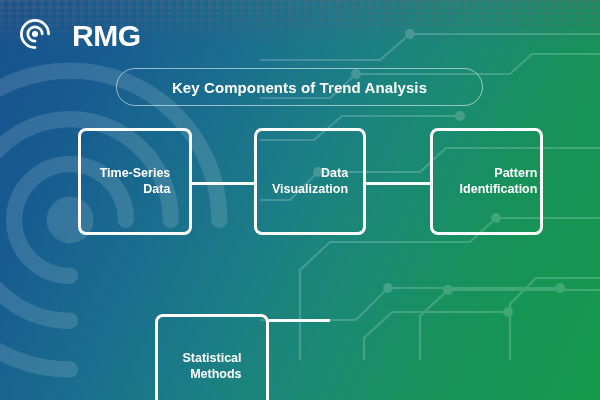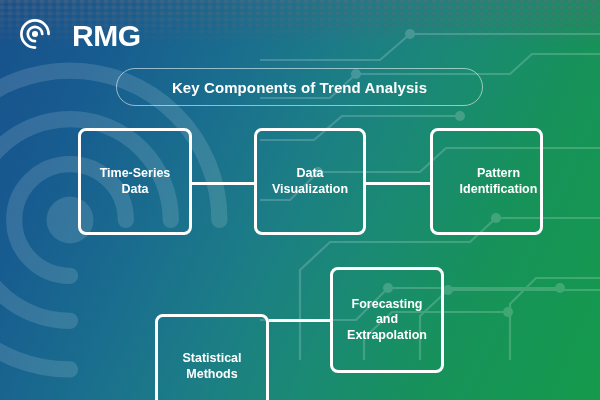--- a/index.html
+++ b/index.html
@@ -114,21 +114,21 @@
 
   
   .node {
     position: absolute;
     border: 3px solid #ffffff;
     border-radius: 8px;
     box-sizing: border-box;
     display: flex;
     align-items: center;
     justify-content: center;
-    text-align: center;
+    text-align: right;
   }
   .node span {
     color: #ffffff;
     font-size: 12.5px;
     font-weight: bold;
     line-height: 1.25;
     white-space: pre-line;
     padding: 0 6px;
   }
 
@@ -223,19 +223,14 @@
   </div>
   <div class="node" id="node-pattern">
     <span>Pattern
 Identification</span>
   </div>
 
   <div class="node" id="node-statistical">
     <span>Statistical
 Methods</span>
   </div>
-  <div class="node" id="node-forecasting">
-    <span>Forecasting
-and
-Extrapolation</span>
-  </div>
 
 </div>
 
 </body></html>

